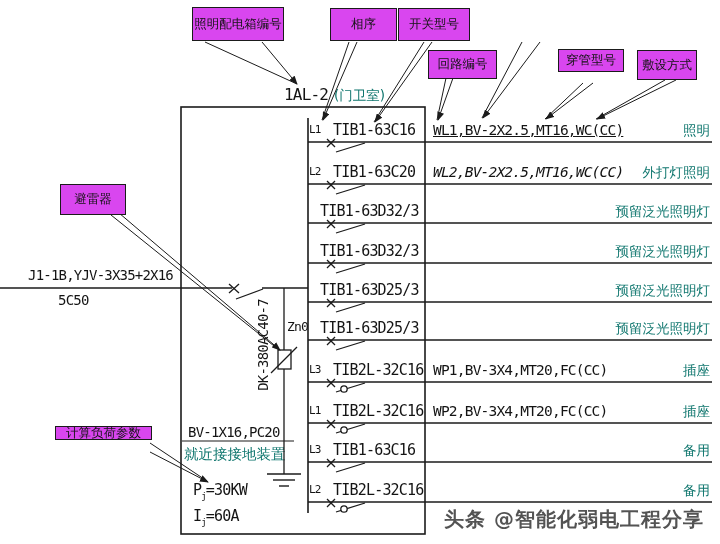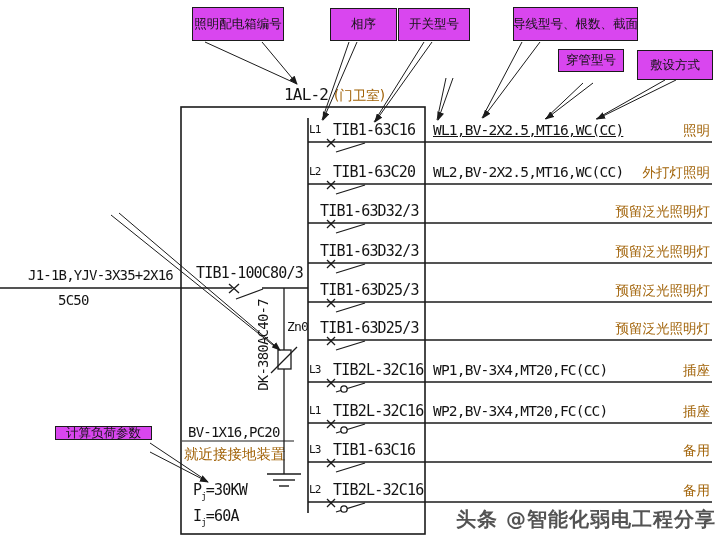--- a/index.html
+++ b/index.html
@@ -8,34 +8,34 @@
   #canvas {
     position:relative; width:720px; height:544px; background:var(--bg);
     font-family:"DejaVu Sans","Liberation Sans",sans-serif; color:#141414;
     overflow:hidden;
   }
   .cad {
     position:absolute;
     font-family:"DejaVu Sans Mono","Liberation Mono",monospace;
     letter-spacing:-0.8px; white-space:nowrap; color:#141414;
   }
-  .cjk { position:absolute; white-space:nowrap; color:#a16207;
+  .cjk { position:absolute; white-space:nowrap; color:#0f766e;
     font-family:"DejaVu Sans","Liberation Sans",sans-serif; }
   .callout {
     position:absolute; border:1.5px solid var(--line); background:#d946ef;
     display:flex; align-items:center; justify-content:center;
     font-size:12.5px; white-space:nowrap; z-index:5;
   }
   #diagram-svg { position:absolute; left:0; top:0; z-index:1; }
   .phase-lbl { font-size:11px; z-index:3; }
   .breaker-lbl { font-size:15px; z-index:3; }
   .wire-lbl { font-size:14.5px; z-index:3; }
   .load-lbl { font-size:13.5px; z-index:3; }
   #watermark {
-    position:absolute; right:4px; top:506px; font-size:20px; font-weight:bold;
+    position:absolute; right:16px; top:506px; font-size:20px; font-weight:bold;
     letter-spacing:1px; color:#3c3c3c; opacity:.88; z-index:6; white-space:nowrap;
   }
   sub { font-size:9px; }
 </style>
 </head>
 <body>
 
 <div id="canvas">
 
   <svg id="diagram-svg" width="720" height="544">
@@ -155,31 +155,31 @@
           <line x1="327" y1="507" x2="335" y2="499"></line>
           <line x1="336" y1="512" x2="365" y2="503"></line>
           <circle cx="344" cy="509" r="3.2" fill="#ffffff"></circle>
         </g>
       </g>
   </svg>
 
   <div class="callout" style="left:192px;top:7px;width:92px;height:34px">照明配电箱编号</div>
   <div class="callout" style="left:330px;top:8px;width:67px;height:33px">相序</div>
   <div class="callout" style="left:398px;top:8px;width:72px;height:33px">开关型号</div>
-  <div class="callout" style="left:513px;top:7px;width:125px;height:34px">导线型号、根数、截面</div>
+  <div class="callout" style="left:428px;top:50px;width:69px;height:29px">回路编号</div>
   <div class="callout" style="left:558px;top:49px;width:66px;height:23px">穿管型号</div>
-  <div class="callout" style="left:637px;top:50px;width:76px;height:30px">敷设方式</div>
+  <div class="callout" style="left:637px;top:50px;width:60px;height:30px">敷设方式</div>
+  <div class="callout" style="left:60px;top:184px;width:66px;height:31px">避雷器</div>
   <div class="callout" style="left:55px;top:426px;width:97px;height:14px">计算负荷参数</div>
 
   <div class="cad" style="left:284px;top:85px;font-size:16px">1AL-2</div>
   <div class="cjk" style="left:334px;top:87px;font-size:13.5px">(门卫室)</div>
 
   <div class="cad" style="left:28px;top:267px;font-size:14px">J1-1B,YJV-3X35+2X16</div>
   <div class="cad" style="left:58px;top:292px;font-size:14px">5C50</div>
-  <div class="cad" style="left:196px;top:264px;font-size:15px">TIB1-100C80/3</div>
 
   <div class="cad" style="left:203px;top:337px;width:120px;text-align:center;font-size:14px;transform:rotate(-90deg)">DK-380AC40-7</div>
   <div class="cad" style="left:287px;top:319px;font-size:13px">Zn0</div>
 
   <div class="cad" style="left:188px;top:424px;font-size:14px">BV-1X16,PC20</div>
   <div class="cjk" style="left:184px;top:445px;font-size:14.5px">就近接接地装置</div>
 
   <div class="cad" style="left:193px;top:481px;font-size:15px">
     <span>P</span><sub>j</sub><span>=30KW</span>
   </div>
@@ -187,21 +187,21 @@
     <span>I</span><sub>j</sub><span>=60A</span>
   </div>
 
   <div id="rows-layer">
       <div class="cad phase-lbl" style="left: 309px; top: 123px;">L1</div>
       <div class="cad breaker-lbl" style="left: 333px; top: 121px;">TIB1-63C16</div>
       <div class="cad wire-lbl" style="left: 433px; top: 122px; text-decoration: underline;">WL1,BV-2X2.5,MT16,WC(CC)</div>
       <div class="cjk load-lbl" style="right: 10px; top: 122px; margin-left: 48px;">照明</div>
       <div class="cad phase-lbl" style="left: 309px; top: 165px;">L2</div>
       <div class="cad breaker-lbl" style="left: 333px; top: 163px;">TIB1-63C20</div>
-      <div class="cad wire-lbl" style="left: 433px; top: 164px;">WL2,BV-2X2.5,MT16,WC(CC)</div>
+      <div class="cad wire-lbl" style="left: 433px; top: 164px; font-style: italic;">WL2,BV-2X2.5,MT16,WC(CC)</div>
       <div class="cjk load-lbl" style="right: 10px; top: 164px;">外打灯照明</div>
       <div class="cad breaker-lbl" style="left: 320px; top: 202px;">TIB1-63D32/3</div>
       <div class="cjk load-lbl" style="right: 10px; top: 203px;">预留泛光照明灯</div>
       <div class="cad breaker-lbl" style="left: 320px; top: 242px;">TIB1-63D32/3</div>
       <div class="cjk load-lbl" style="right: 10px; top: 243px;">预留泛光照明灯</div>
       <div class="cad breaker-lbl" style="left: 320px; top: 281px;">TIB1-63D25/3</div>
       <div class="cjk load-lbl" style="right: 10px; top: 282px;">预留泛光照明灯</div>
       <div class="cad breaker-lbl" style="left: 320px; top: 319px;">TIB1-63D25/3</div>
       <div class="cjk load-lbl" style="right: 10px; top: 320px;">预留泛光照明灯</div>
       <div class="cad phase-lbl" style="left: 309px; top: 363px;">L3</div>

